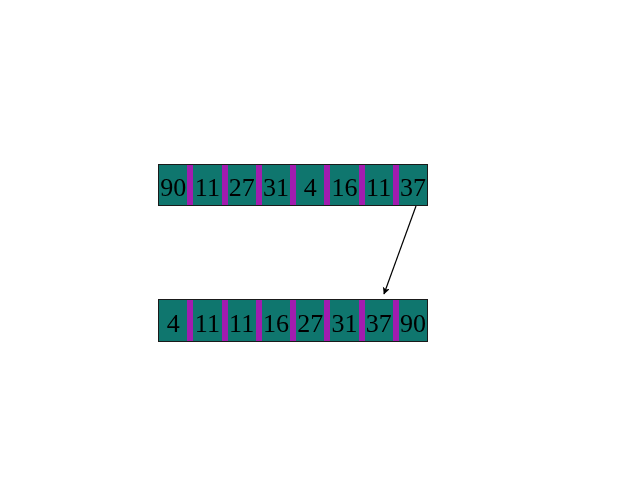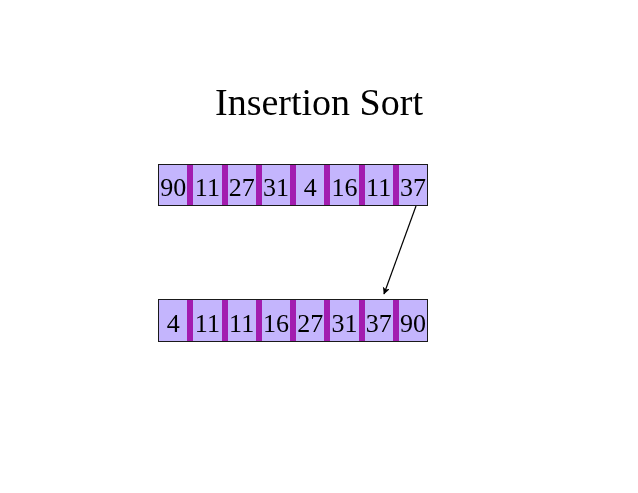--- a/index.html
+++ b/index.html
@@ -27,21 +27,21 @@
     font-weight: 400;
     color: #000000;
     white-space: nowrap;
   }
   .array-row {
     position: absolute;
     left: 158px;
     width: 268px;
     display: flex;
     border: 1px solid #1a1a1a;
-    background: #c4b5fd;
+    background: #0f766e;
     box-sizing: content-box;
   }
   .array-row.top    { top: 164px; height: 40px; }
   .array-row.bottom { top: 299px; height: 41px; }
   .array-cell {
     flex: 1 1 0;
     display: flex;
     align-items: center;
     justify-content: center;
     font-size: 26px;
@@ -60,21 +60,20 @@
     width: 638px;
     height: 493px;
     pointer-events: none;
   }
 </style>
 </head>
 <body>
 
 <div class="slide">
 
-  <div class="slide-title">Insertion Sort</div>
 
   <div class="array-row top">
     <div class="array-cell">90</div>
     <div class="array-cell">11</div>
     <div class="array-cell">27</div>
     <div class="array-cell">31</div>
     <div class="array-cell">4</div>
     <div class="array-cell">16</div>
     <div class="array-cell">11</div>
     <div class="array-cell">37</div>

